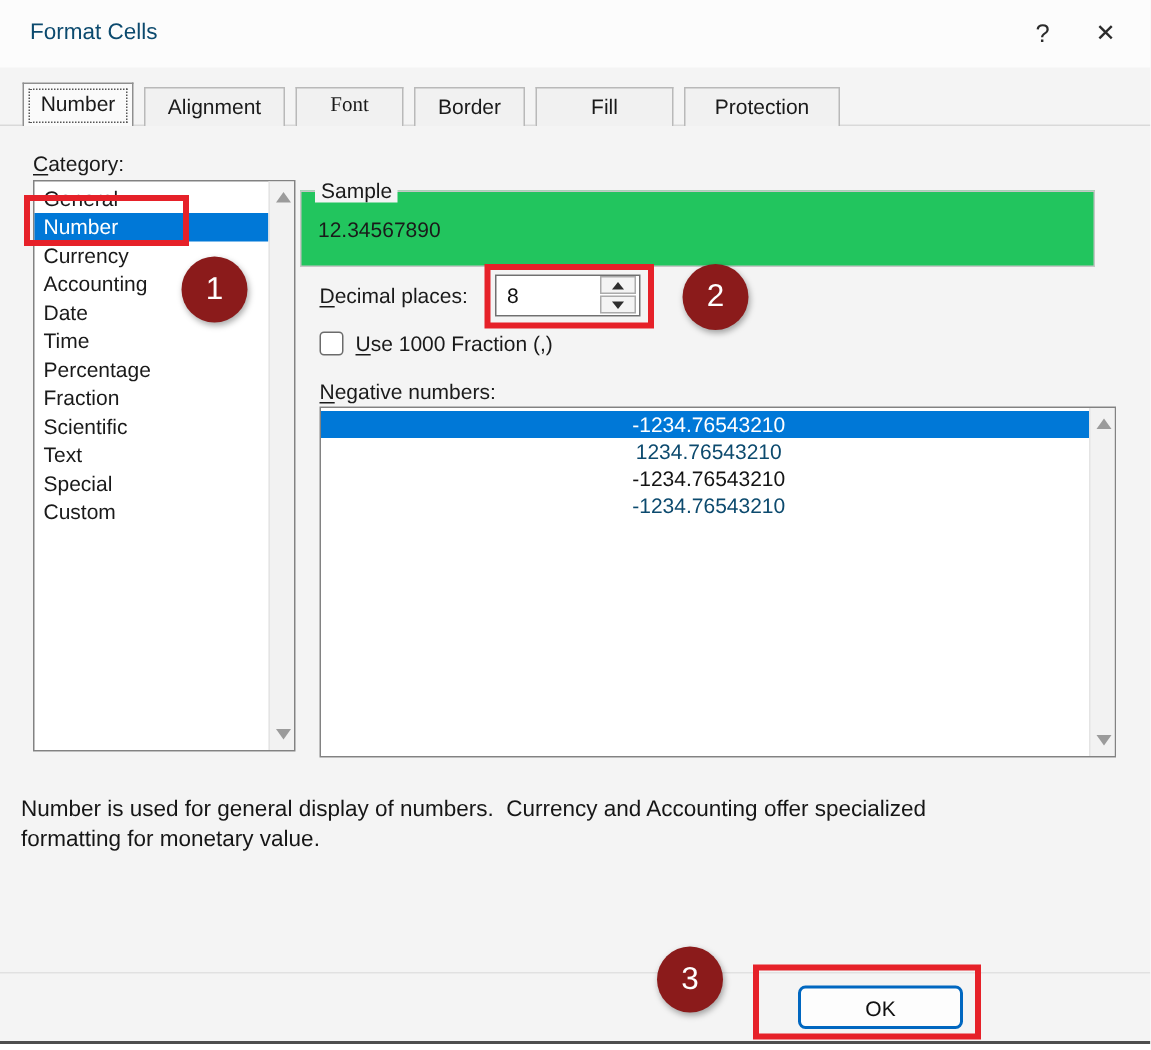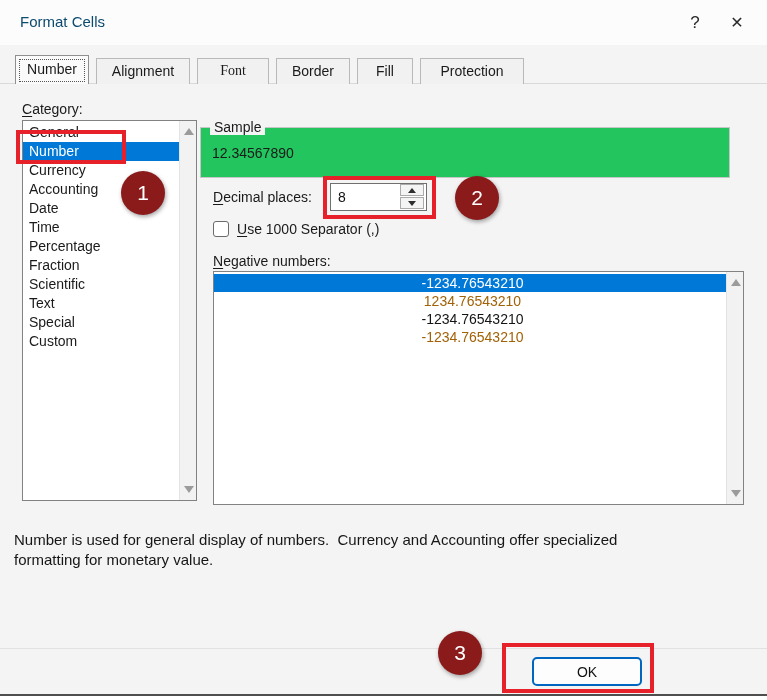--- a/index.html
+++ b/index.html
@@ -60,21 +60,21 @@
   
   .checkbox { position:absolute; left:213px; top:221px; width:16px; height:16px; background:#fff; border:1px solid #6b6b6b; border-radius:3px; }
   .cb-label { left:237px; top:221px; }
 
   
   .neg-label { left:213px; top:253px; }
   .neg-list { left:213px; top:271px; width:531px; height:234px;text-align:center; }
   .neg-items { position:absolute; left:0; top:2px; right:17px; }
   .neg-item { height:18px; line-height:18px; padding-left:5px; white-space:nowrap; }
   .neg-item.selected { background:#0078d7; color:#fff; }
-  .neg-item.red { color:#a16207; }
+  .neg-item.red { color:#0c4a6e; }
   .neg-item.black { color:#141414; }
 
   
   .description { position:absolute; left:14px; top:530px; width:744px; font-size:15px; line-height:20px; white-space:pre-wrap; color:#161616; }
 
   
   .footer-line { position:absolute; left:0; top:648px; width:767px; height:1px; background:#e1e1e1; }
   .btn { position:absolute; top:657px; height:29px; background:#fdfdfd; text-align:center; line-height:26px; border-radius:5px; font-size:14px; color:#111; }
   .ok-btn { left:532px; width:110px; border:2px solid #0067c0; }
   .cancel-btn { left:677px; width:81px; border:1px solid #c9c9c9; line-height:27px; }
@@ -110,21 +110,21 @@
     </div>
     <div class="tab" style="width:94px;">
       <span>Alignment</span>
     </div>
     <div class="tab" style="width:72px;font-family:Liberation Serif, serif;">
       <span>Font</span>
     </div>
     <div class="tab" style="width:74px;">
       <span>Border</span>
     </div>
-    <div class="tab" style="width:56px;">
+    <div class="tab" style="width:92px;">
       <span>Fill</span>
     </div>
     <div class="tab" style="width:104px;">
       <span>Protection</span>
     </div>
   </div>
 
   <div class="field-label cat-label"><span class="accel">C</span><span>ategory:</span></div>
 
   <div class="listbox cat-list">
@@ -165,21 +165,21 @@
       <div class="spin-btn spin-up">
           <span class="stri-up"></span>
         </div>
       <div class="spin-btn spin-down">
           <span class="stri-down"></span>
         </div>
     </div>
   </div>
 
   <div class="checkbox"></div>
-  <div class="field-label cb-label"><span class="accel">U</span><span>se 1000 Separator (,)</span></div>
+  <div class="field-label cb-label"><span class="accel">U</span><span>se 1000 Fraction (,)</span></div>
 
   <div class="field-label neg-label"><span class="accel">N</span><span>egative numbers:</span></div>
 
   <div class="listbox neg-list">
     <div class="neg-items">
       <div class="neg-item selected">-1234.76543210</div>
       <div class="neg-item red">1234.76543210</div>
       <div class="neg-item black">-1234.76543210</div>
       <div class="neg-item red">-1234.76543210</div>
     </div>

